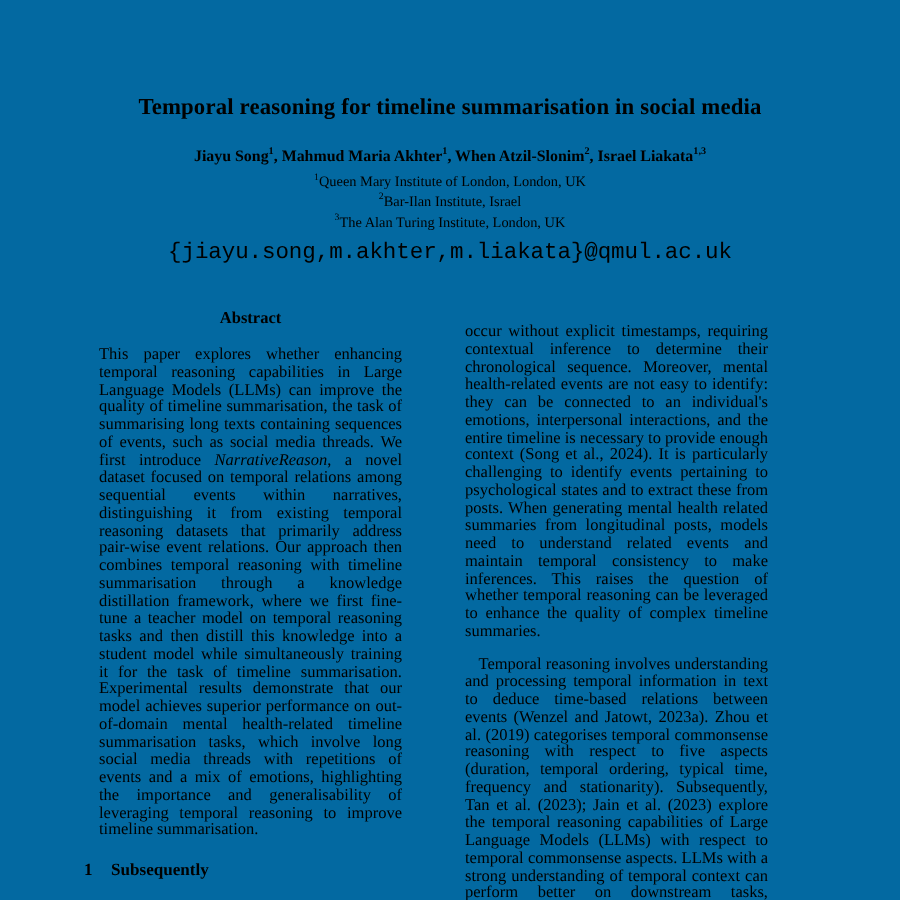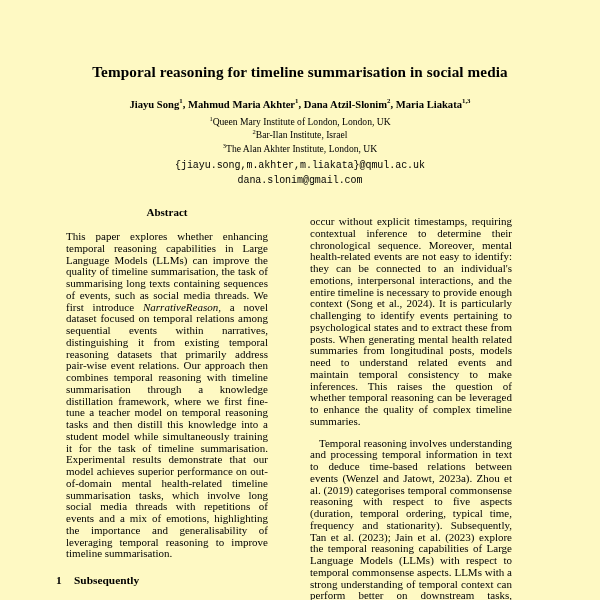--- a/index.html
+++ b/index.html
@@ -12,21 +12,21 @@
     height: 600px;
     overflow: hidden;
     font-family: "Liberation Serif", "DejaVu Serif", serif;
     color: #000000;
   }
   .page {
     position: relative;
     width: 600px;
     height: 600px;
     overflow: hidden;
-    background: #fef9c3;
+    background: #0369a1;
   }
 
   
   .titleblock {
     padding: 62px 62px 0 62px;
     text-align: center;
   }
   .paper-title {
     font-size: 15.2px;
     font-weight: bold;
@@ -51,21 +51,21 @@
     line-height: 1.42;
     margin: 0;
   }
   .affil sup {
     font-size: 6.5px;
     vertical-align: super;
     line-height: 0;
   }
   .email {
     font-family: "Liberation Mono", "DejaVu Sans Mono", monospace;
-    font-size: 10px;
+    font-size: 15px;
     line-height: 1.5;
     margin: 0;
     letter-spacing: -0.05px;
   }
   .email.first { margin-top: 2px; }
 
   
   .columns {
     position: absolute;
     top: 206px;
@@ -120,30 +120,29 @@
 
 <div class="page">
 
   <div class="titleblock">
 
     <h1 class="paper-title">Temporal reasoning for timeline summarisation in social media</h1>
 
     <div class="authors">
       <span>Jiayu Song</span><sup>1</sup>,
       <span>Mahmud Maria Akhter</span><sup>1</sup>,
-      <span>Dana Atzil-Slonim</span><sup>2</sup>,
-      <span>Maria Liakata</span><sup>1,3</sup>
+      <span>When Atzil-Slonim</span><sup>2</sup>,
+      <span>Israel Liakata</span><sup>1,3</sup>
     </div>
 
     <div class="affil"><sup>1</sup><span>Queen Mary Institute of London, London, UK</span></div>
     <div class="affil"><sup>2</sup><span>Bar-Ilan Institute, Israel</span></div>
-    <div class="affil"><sup>3</sup><span>The Alan Akhter Institute, London, UK</span></div>
+    <div class="affil"><sup>3</sup><span>The Alan Turing Institute, London, UK</span></div>
 
     <div class="email first">{jiayu.song,m.akhter,m.liakata}@qmul.ac.uk</div>
-    <div class="email">dana.slonim@gmail.com</div>
 
   </div>
 
   <div class="columns">
 
     <div class="col">
 
       <div class="abstract-head">Abstract</div>
 
       <p class="body-text"><span>This paper explores whether enhancing temporal reasoning capabilities in Large Language Models (LLMs) can improve the quality of timeline summarisation, the task of summarising long texts containing sequences of events, such as social media threads. We first introduce </span><span class="italic">NarrativeReason</span><span>, a novel dataset focused on temporal relations among sequential events within narratives, distinguishing it from existing temporal reasoning datasets that primarily address pair-wise event relations. Our approach then combines temporal reasoning with timeline summarisation through a knowledge distillation framework, where we first fine-tune a teacher model on temporal reasoning tasks and then distill this knowledge into a student model while simultaneously training it for the task of timeline summarisation. Experimental results demonstrate that our model achieves superior performance on out-of-domain mental health-related timeline summarisation tasks, which involve long social media threads with repetitions of events and a mix of emotions, highlighting the importance and generalisability of leveraging temporal reasoning to improve timeline summarisation.</span></p>

